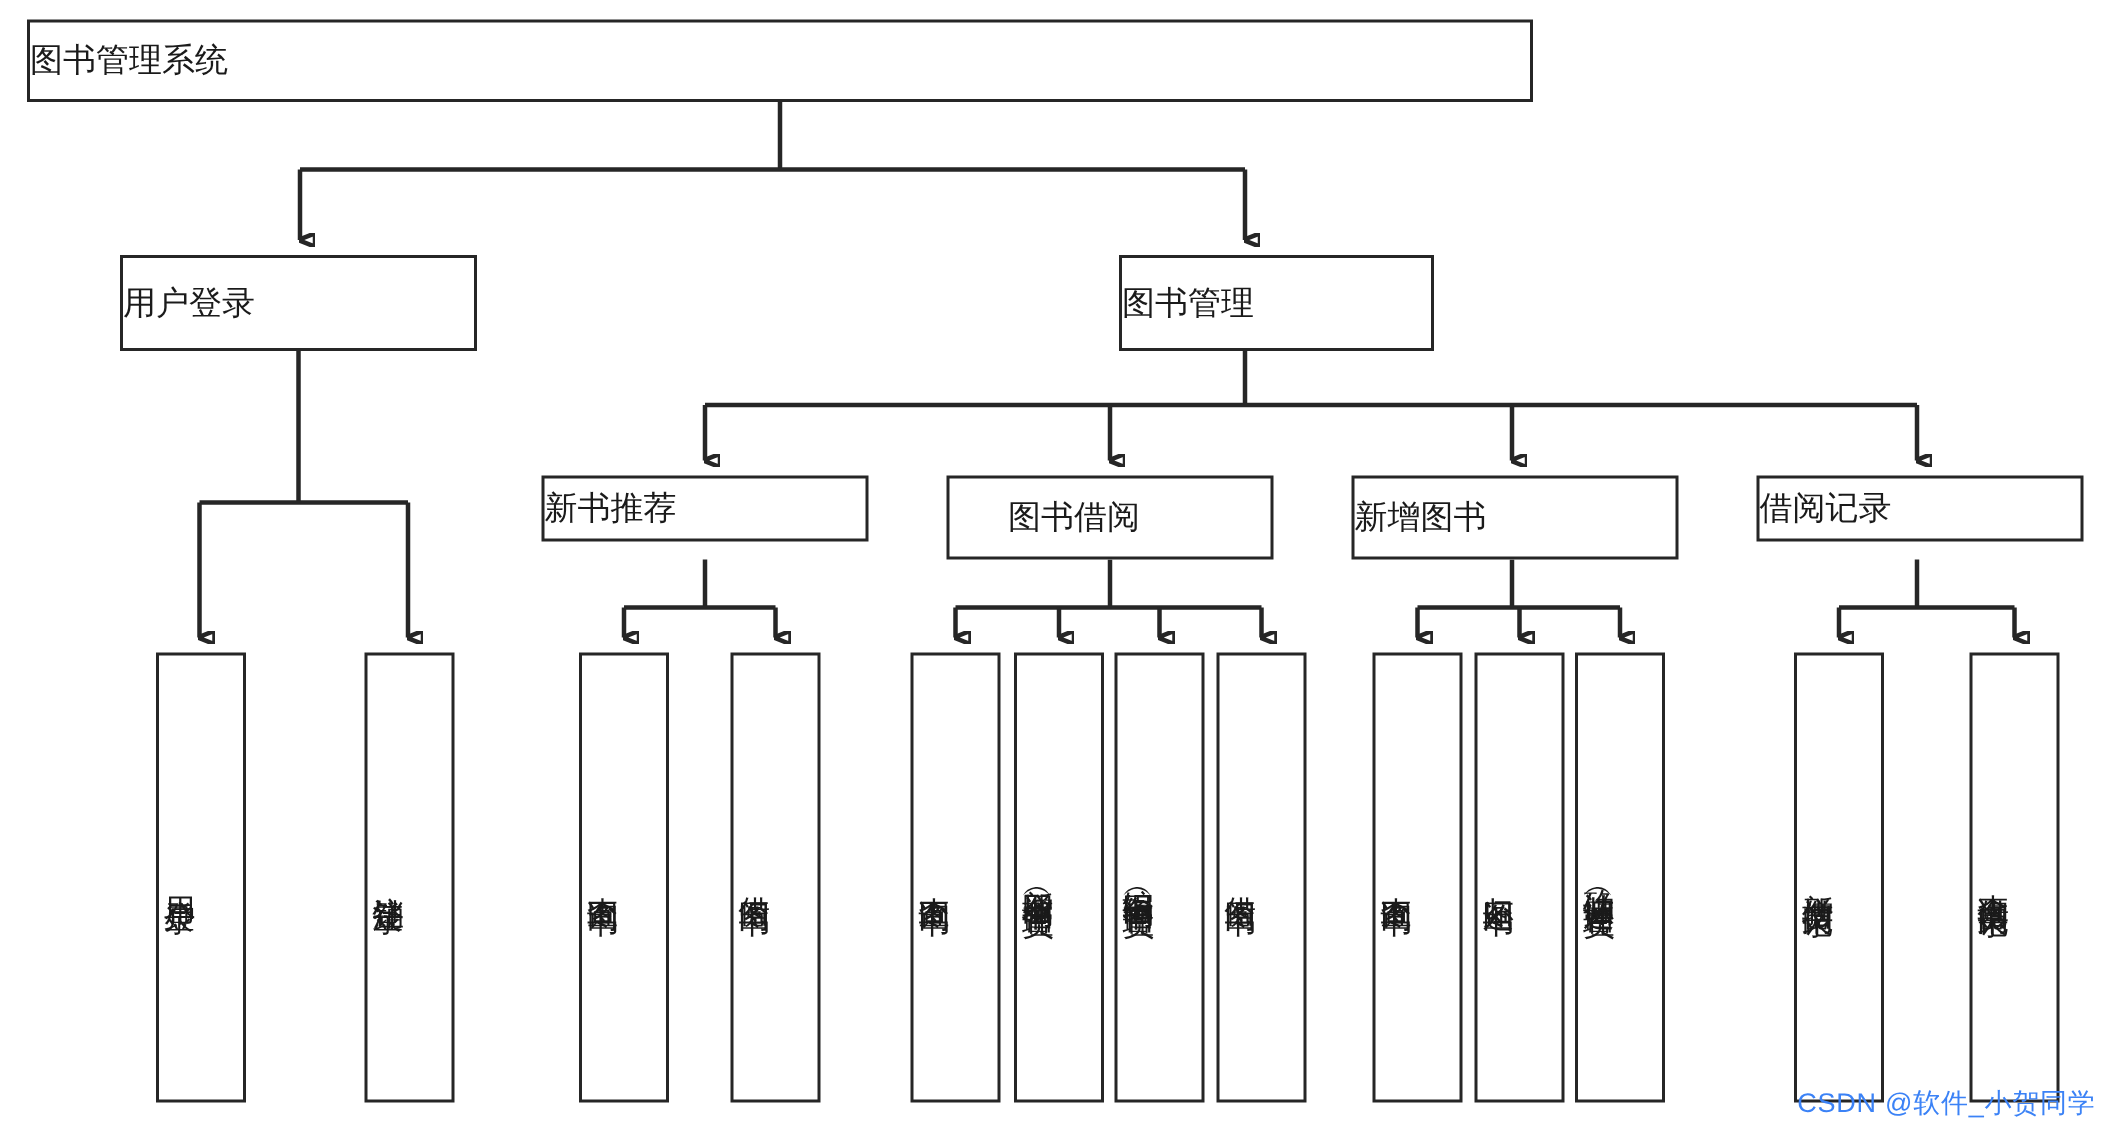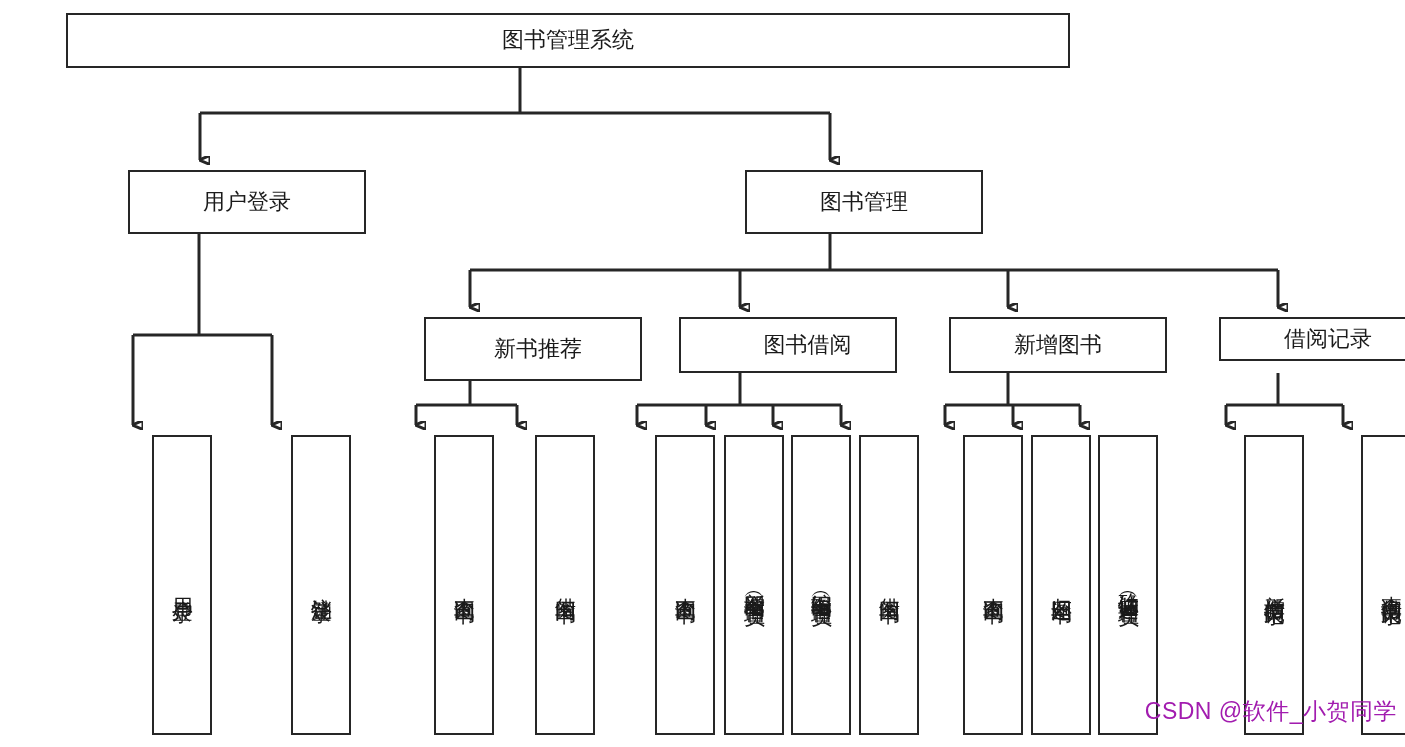--- a/index.html
+++ b/index.html
@@ -10,23 +10,22 @@
     font-family:"Liberation Sans","DejaVu Sans",sans-serif;
     overflow:hidden;
   }
   .node{
     position:absolute;
     box-sizing:border-box;
     border:2.5px solid #262626;
     background:#ffffff;
     display:flex;
     align-items:center;
-    justify-content:center;
+    justify-content:flex-start;
     color:#1a1a1a;
-    margin-left:48px;
   }
   .node.h{ font-size:22px; line-height:1.2; }
   .node.v{
     font-size:21px;
     line-height:1.18;
     letter-spacing:2px;
   }
   .vtext{
     writing-mode:vertical-rl;
     text-orientation:upright;
@@ -39,23 +38,23 @@
   svg#wires{
     position:absolute;left:0;top:0;width:1405px;height:747px;
     pointer-events:none;
   }
   svg#wires line, svg#wires path{
     stroke:#262626;stroke-width:3;fill:none;
   }
   .watermark{
     position:absolute;
     right:8px;
-    bottom:20px;
-    font-size:23px;
-    color:#a21caf;
+    bottom:0;
+    font-size:18px;
+    color:#3b82f6;
     white-space:nowrap;
     letter-spacing:0.5px;
   }
 </style>
 </head>
 <body>
 
 <div id="canvas">
 
   <svg id="wires" viewBox="0 0 1405 747">
@@ -106,25 +105,25 @@
     <line x1="1343" y1="405" x2="1343" y2="425" marker-end="url(#arrow)"></line>
   </svg>
 
   <div class="node h" style="left:18px;top:13px;width:1004px;height:55px;">
     <span class="htext">图书管理系统</span>
   </div>
 
   <div class="node h" style="left:80px;top:170px;width:238px;height:64px;">
     <span class="htext">用户登录</span>
   </div>
-  <div class="node h" style="left:697px;top:170px;width:238px;height:64px;">
+  <div class="node h" style="left:746px;top:170px;width:210px;height:64px;">
     <span class="htext">图书管理</span>
   </div>
 
-  <div class="node h" style="left:376px;top:317px;width:218px;height:64px;padding-left:10px;">
+  <div class="node h" style="left:361px;top:317px;width:218px;height:44px;">
     <span class="htext">新书推荐</span>
   </div>
   <div class="node h" style="left:631px;top:317px;width:218px;height:56px;padding-left:39px;">
     <span class="htext">图书借阅</span>
   </div>
   <div class="node h" style="left:901px;top:317px;width:218px;height:56px;">
     <span class="htext">新增图书</span>
   </div>
   <div class="node h" style="left:1171px;top:317px;width:218px;height:44px;">
     <span class="htext">借阅记录</span>

